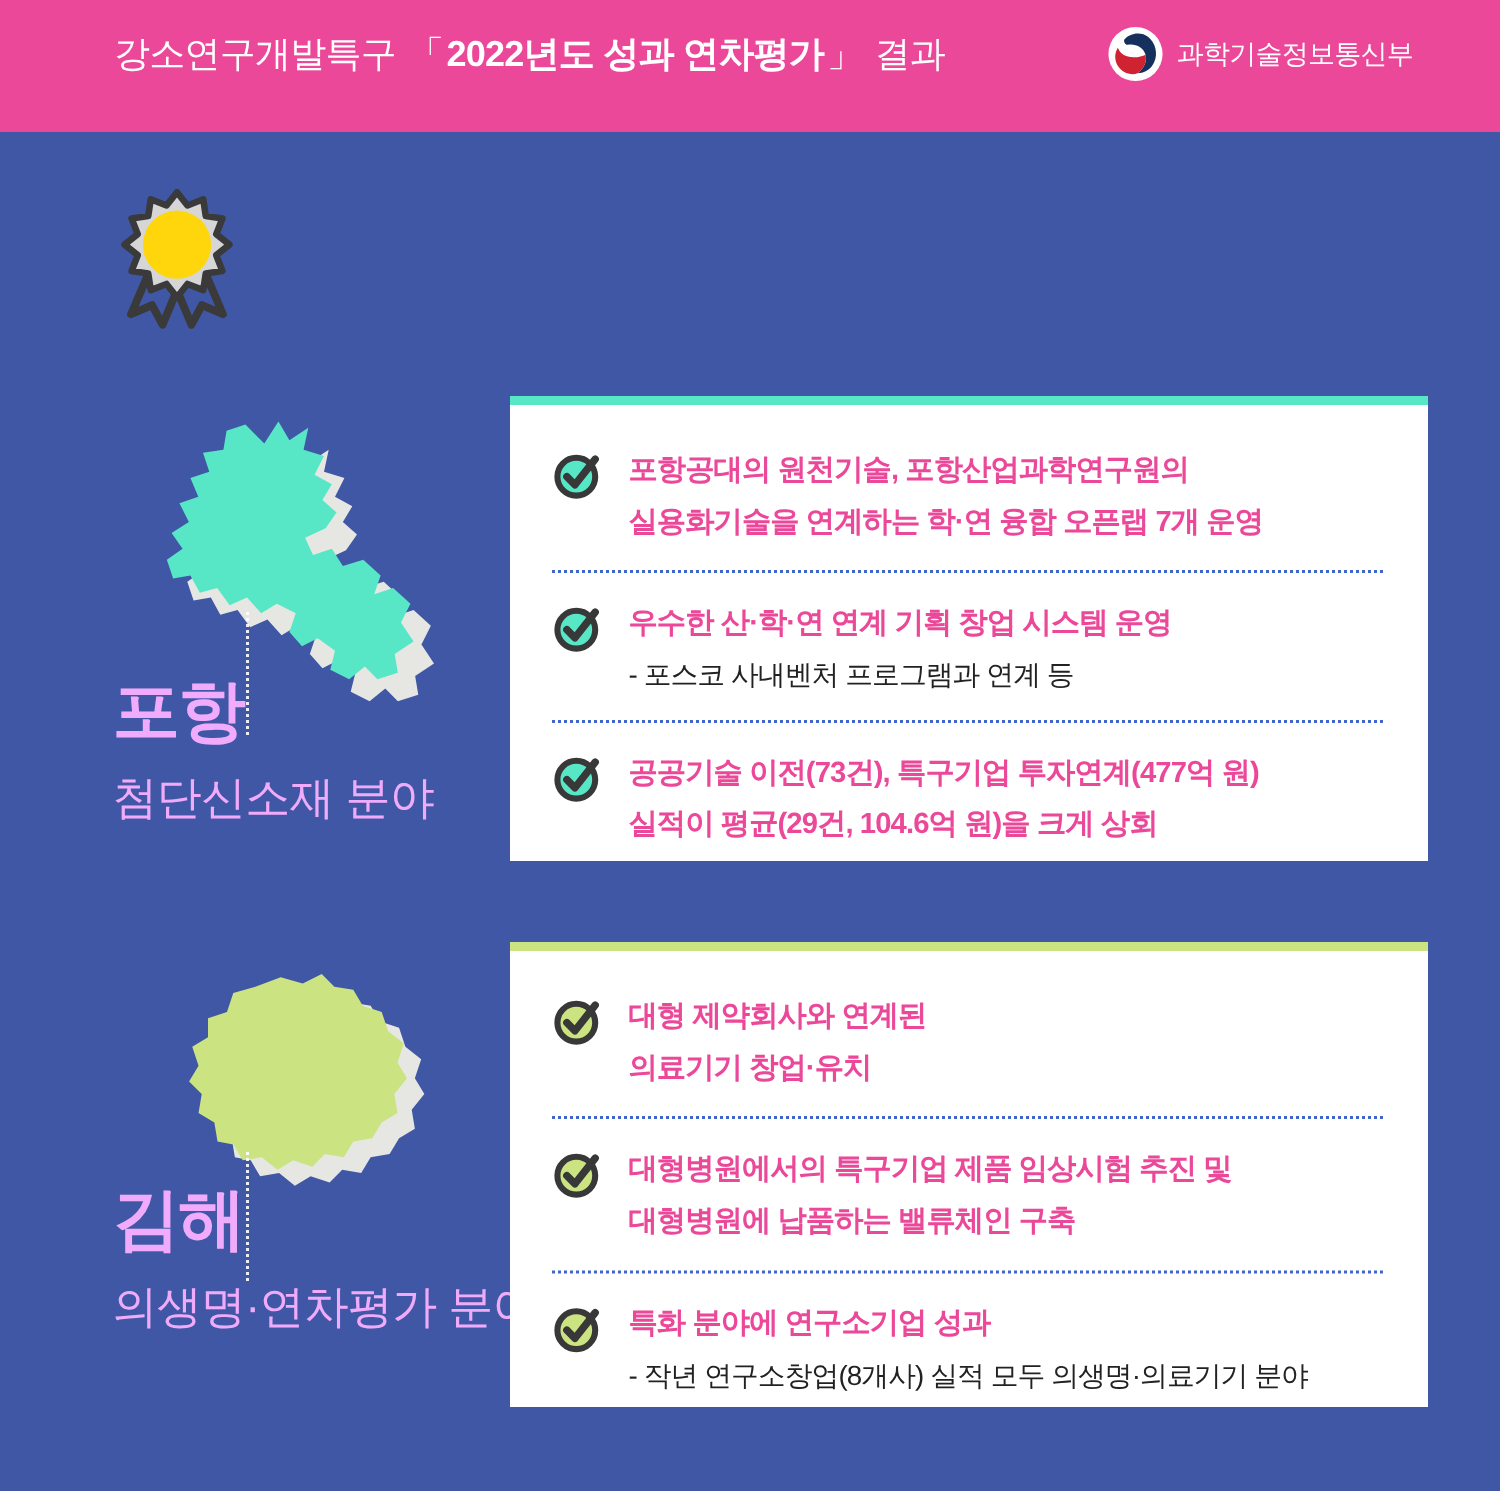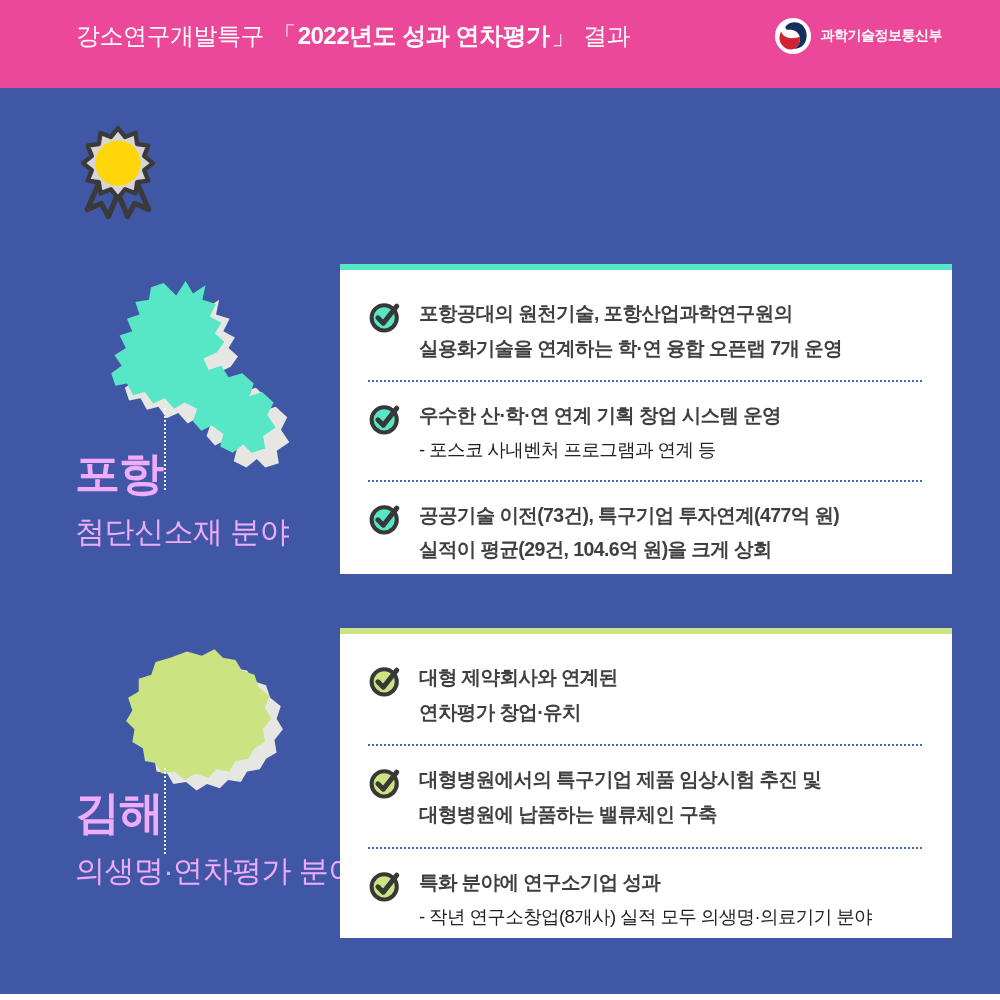--- a/index.html
+++ b/index.html
@@ -14,21 +14,21 @@
   
   .top-bar {
     position:absolute; top:0; left:0; width:1000px; height:88px;
     background:#ec4899; display:flex; align-items:center;
     justify-content:space-between; padding:0 58px 16px 76px;
   }
   .top-title { color:#ffffff; font-size:24px; font-weight:500; letter-spacing:-0.5px; }
   .top-title .emph { font-weight:800; }
   .top-title .bracket { font-weight:300; margin:0 2px; }
   .ministry { display:flex; align-items:center; gap:9px; }
-  .ministry-label { color:#ffffff; font-size:14px; font-weight:700; letter-spacing:-0.5px; }
+  .ministry-label { color:#ffffff; font-size:18px; font-weight:400; letter-spacing:-0.5px; }
 
   
   .page-title-row {
     position:absolute; left:74px; top:122px;
     display:flex; align-items:center; gap:24px;
   }
   .page-title {
     color:#ffffff; font-size:66px; font-weight:800; letter-spacing:-2px;
   }
 
@@ -48,21 +48,21 @@
     background:#ffffff; padding:10px 30px 10px 28px;
   }
   .card-1 { top:264px; border-top:6px solid #58e7c6; }
   .card-2 { top:628px; border-top:6px solid #cbe381; }
 
   .check-item { display:flex; align-items:flex-start; gap:15px; padding:16px 0 15px 0; }
   .check-item + .check-item { border-top:2px dotted #3f66cc; }
   .check-icon { flex:0 0 36px; margin-top:2px; }
   .item-text { flex:1; }
   .item-main {
-    color:#404040; font-size:19.5px; font-weight:700; line-height:1.78;
+    color:#ec4899; font-size:19.5px; font-weight:700; line-height:1.78;
     letter-spacing:-0.6px; white-space:pre-line;
   }
   .item-sub {
     color:#222222; font-size:18.5px; font-weight:400; line-height:1.6;
     letter-spacing:-0.6px; margin-top:2px;
   }
 
   
   .bottom-strip {
     position:absolute; left:0; bottom:0; width:1000px; height:6px; background:#ffffff;
@@ -149,21 +149,21 @@
   </div>
 
   <div class="card card-2">
     <div class="check-item">
       <svg class="check-icon" viewBox="0 0 40 40">
         <circle cx="18" cy="22" r="14" stroke="#383838" stroke-width="4.5" fill="#cbe381"></circle>
         <path d="M11,22 L17,28 L32,9" fill="none" stroke="#383838" stroke-width="5.5" stroke-linecap="round" stroke-linejoin="round"></path>
       </svg>
       <div class="item-text">
         <div class="item-main">대형 제약회사와 연계된
-연차평가 창업·유치</div>
+의료기기 창업·유치</div>
       </div>
     </div>
     <div class="check-item">
       <svg class="check-icon" viewBox="0 0 40 40">
         <circle cx="18" cy="22" r="14" stroke="#383838" stroke-width="4.5" fill="#cbe381"></circle>
         <path d="M11,22 L17,28 L32,9" fill="none" stroke="#383838" stroke-width="5.5" stroke-linecap="round" stroke-linejoin="round"></path>
       </svg>
       <div class="item-text">
         <div class="item-main">대형병원에서의 특구기업 제품 임상시험 추진 및
 대형병원에 납품하는 밸류체인 구축</div>

